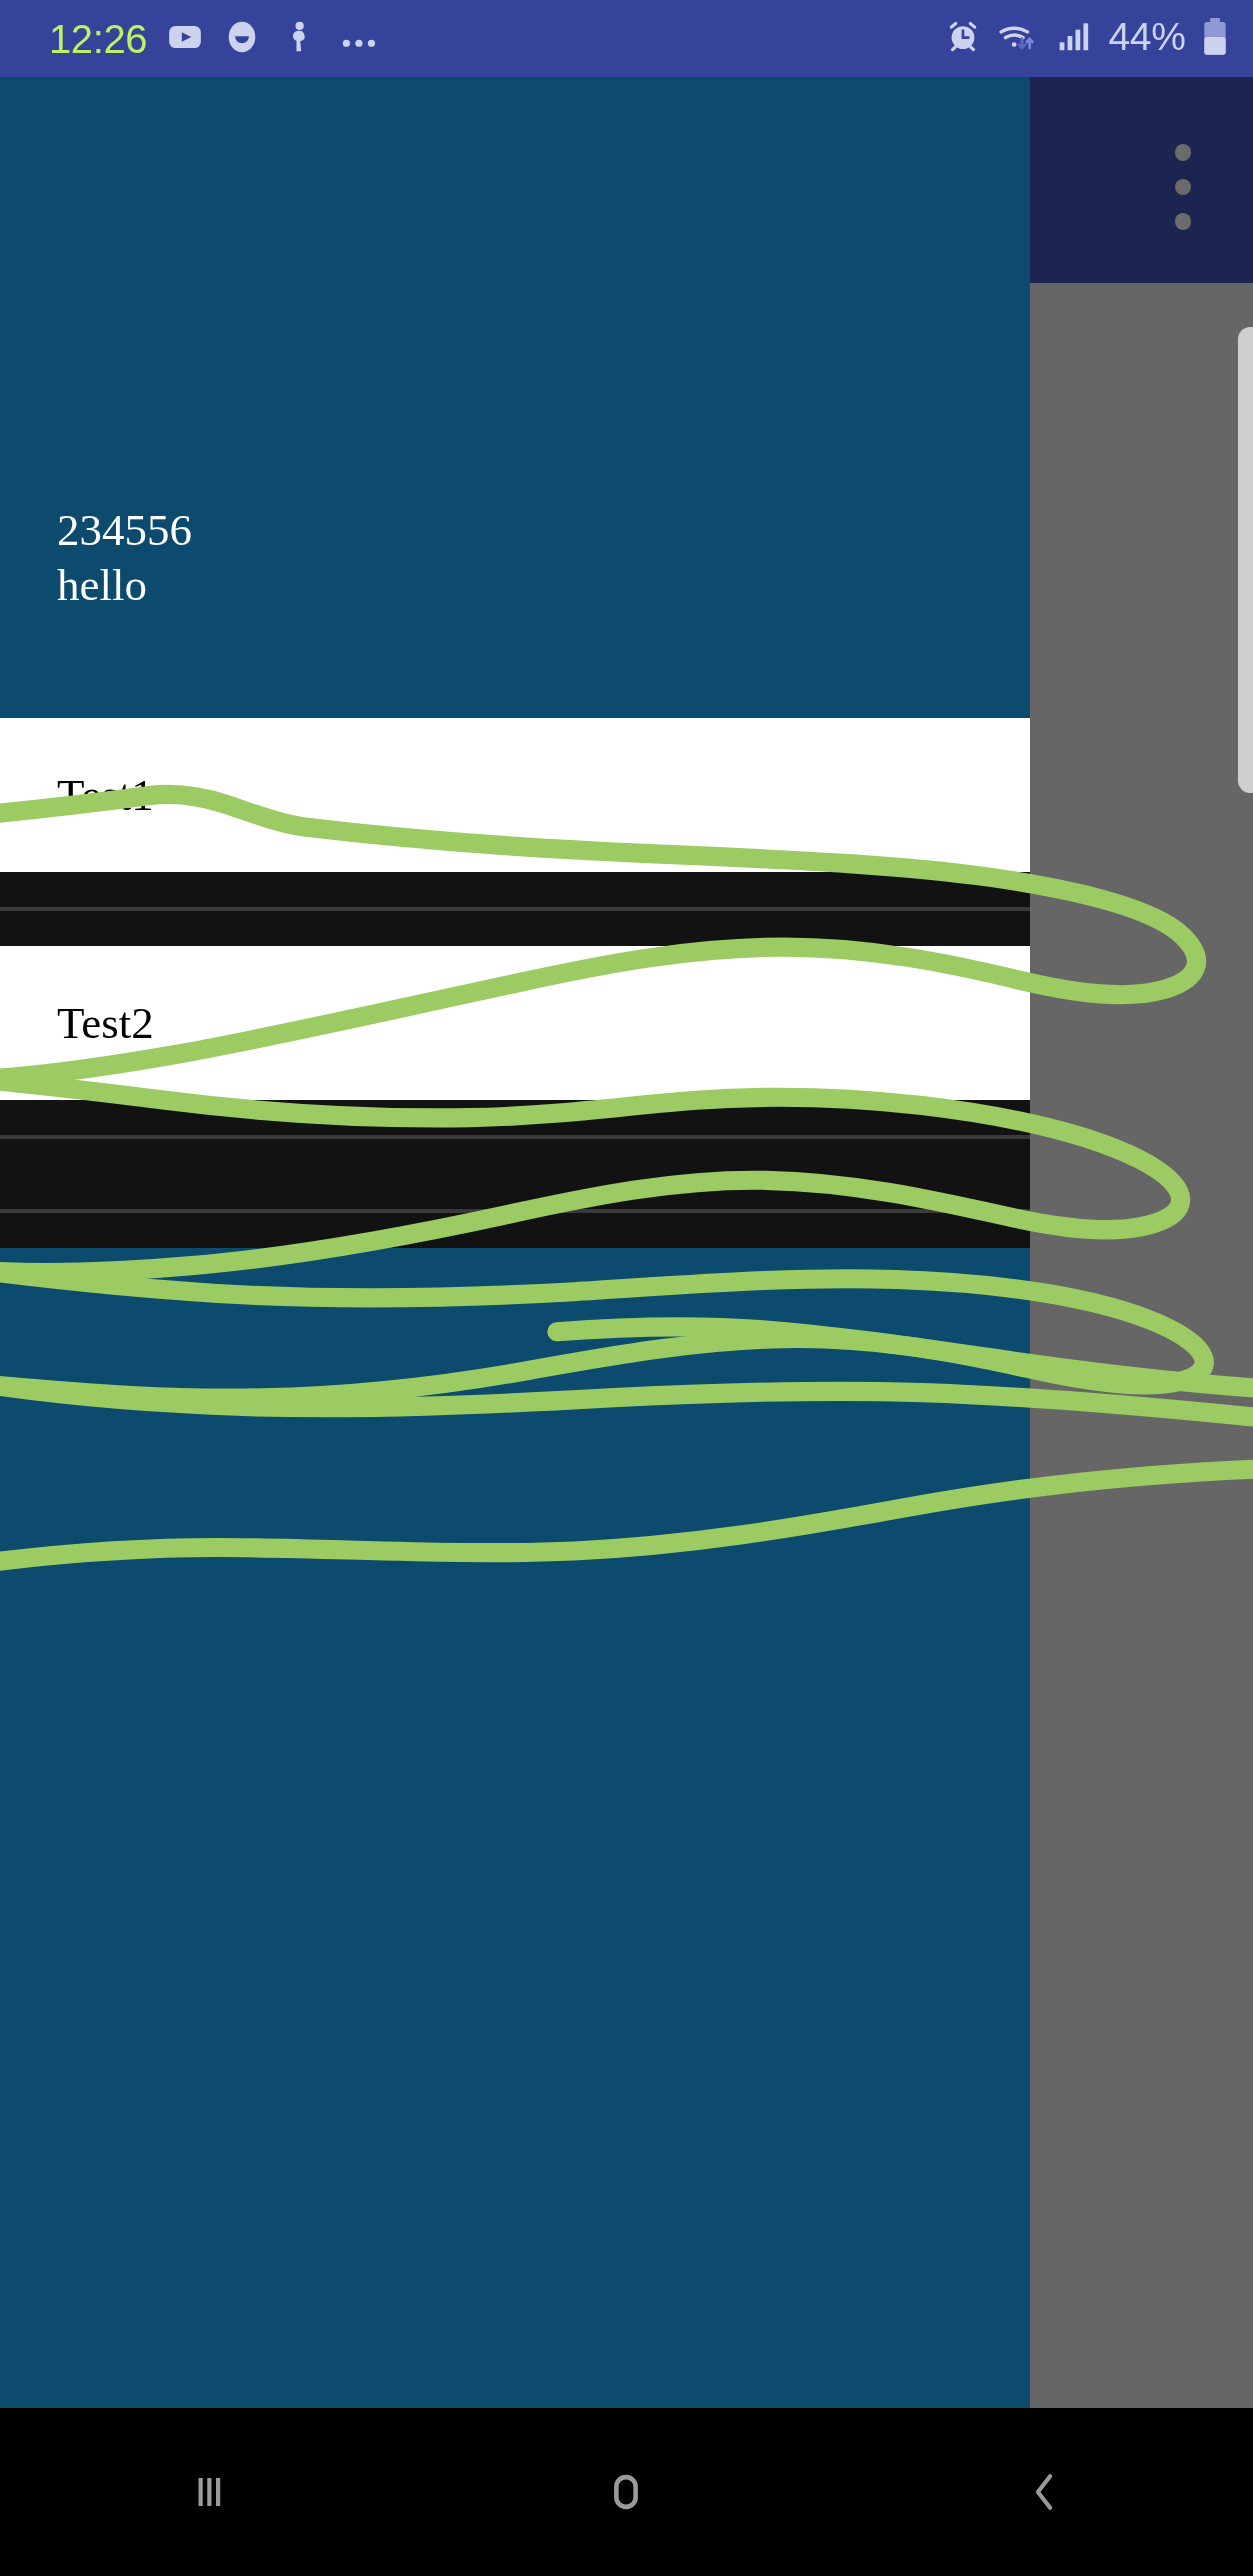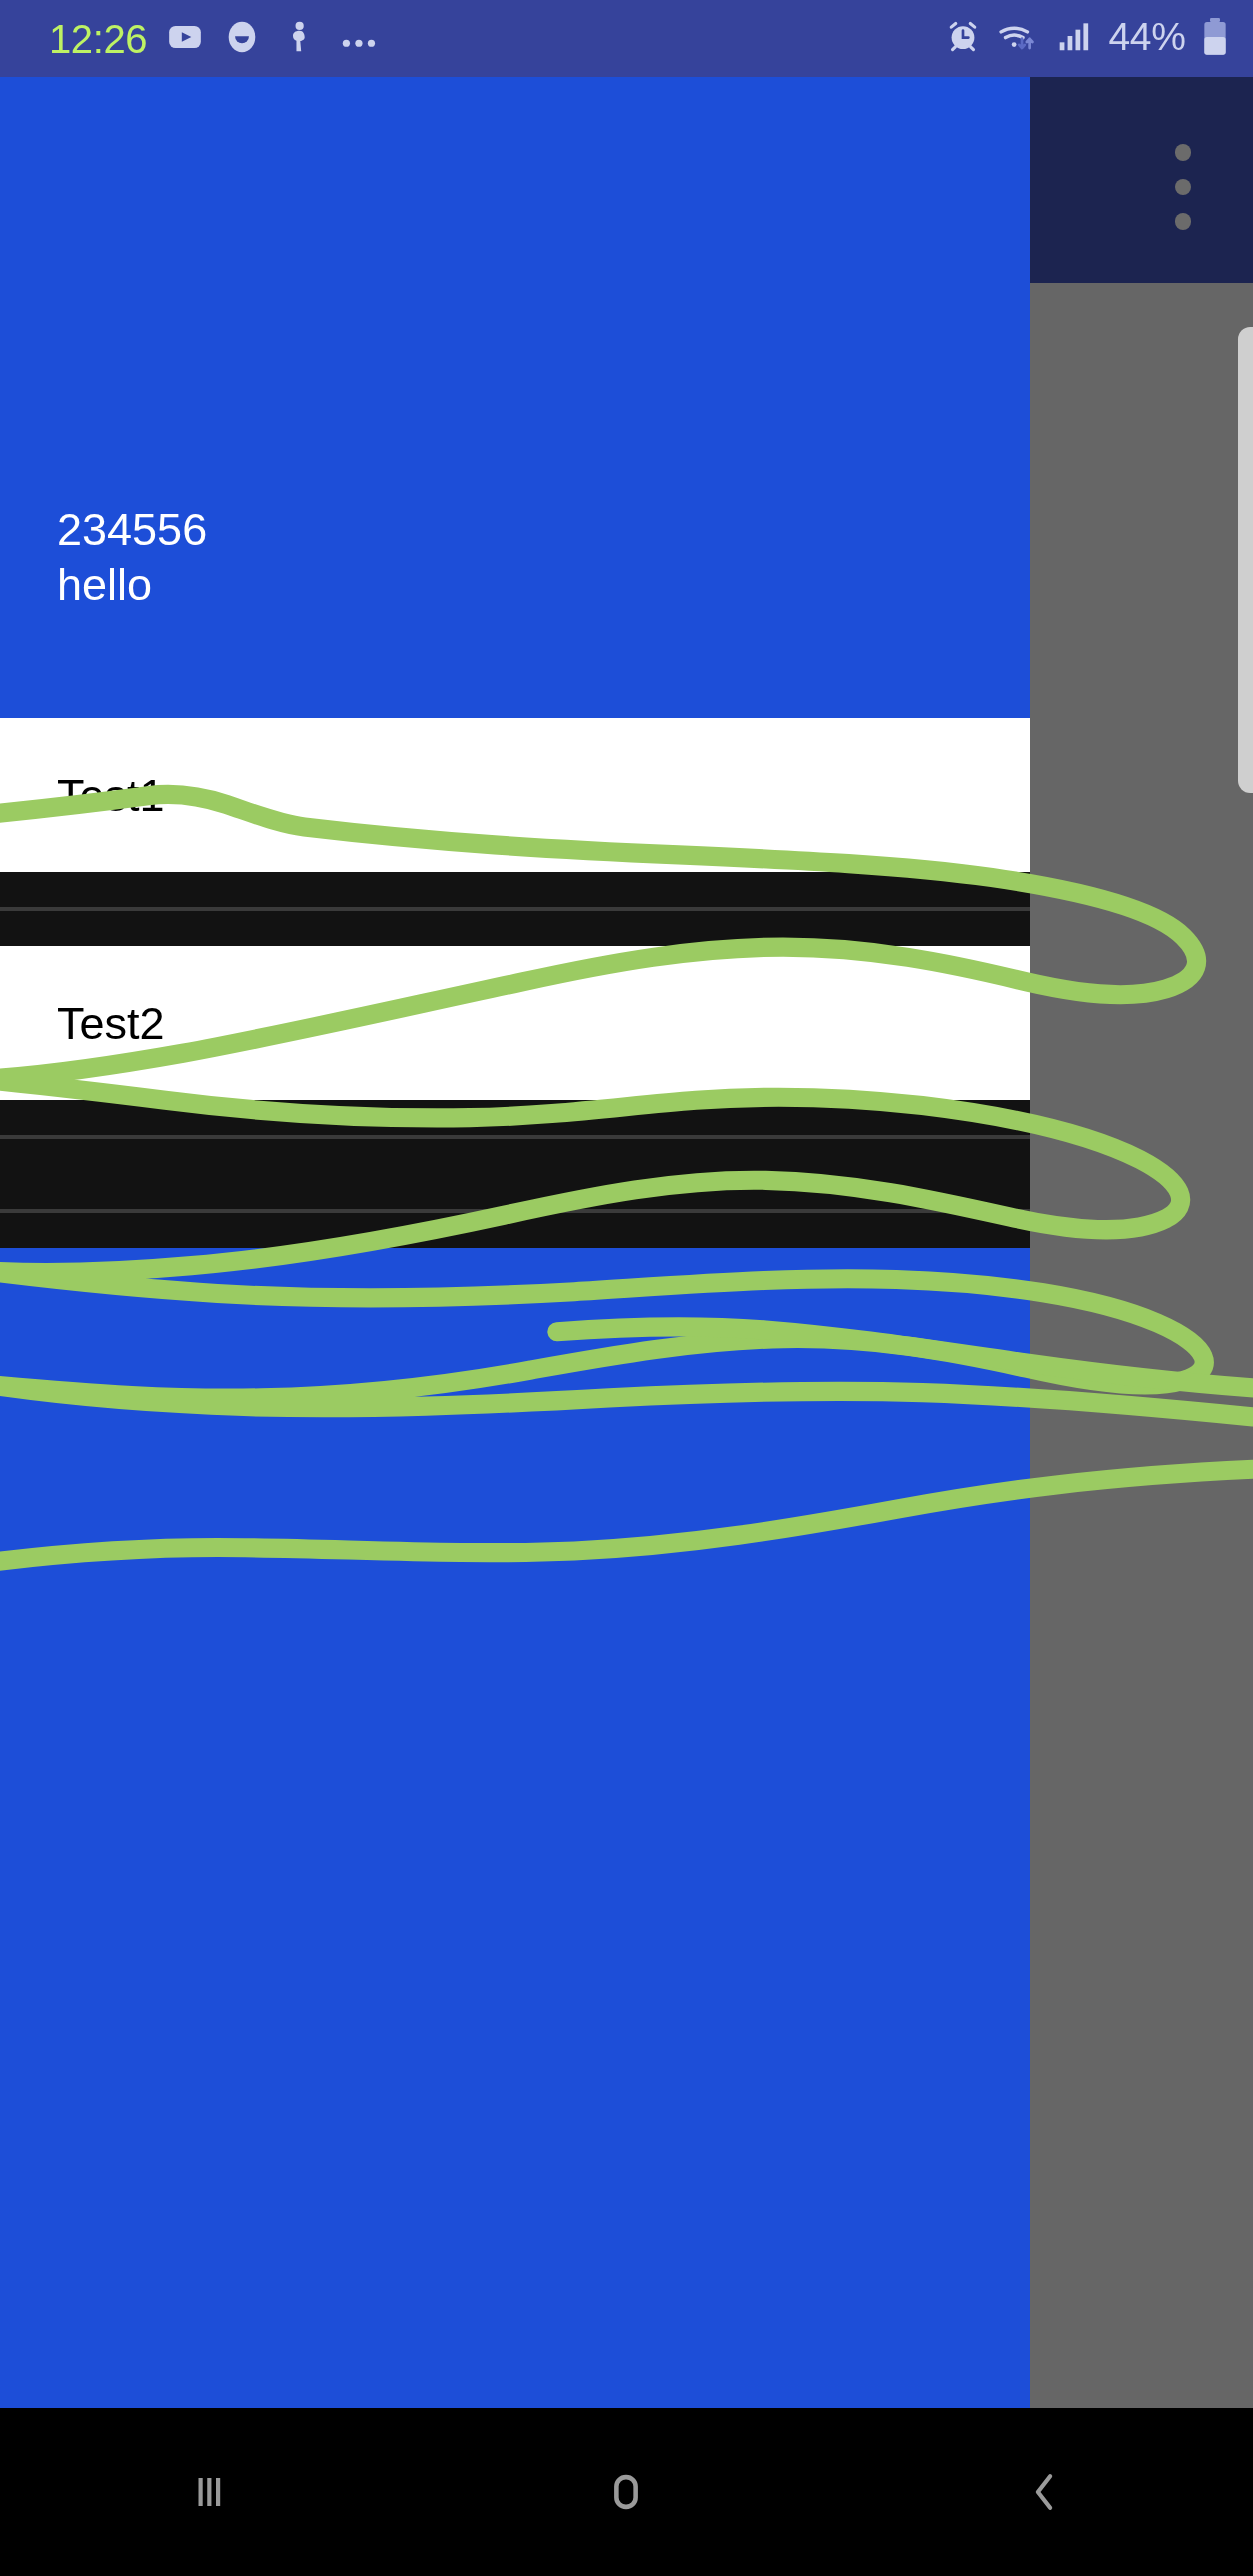--- a/index.html
+++ b/index.html
@@ -121,22 +121,23 @@
     border-radius: 12.2px 0 0 12.2px;
   }
 
   
   #app-column {
     position: absolute;
     top: 77px;
     left: 0;
     width: 1030px;
     height: 2331px;
-    background: #1d4ed8;
+    background: #0c4a6e;
     overflow: hidden;
+    font-family: Liberation Serif, serif;
   }
 
   
   #header-text-block {
     position: absolute;
     top: 426px;
     left: 57px;
   }
   .header-line {
     font-size: 45px;

